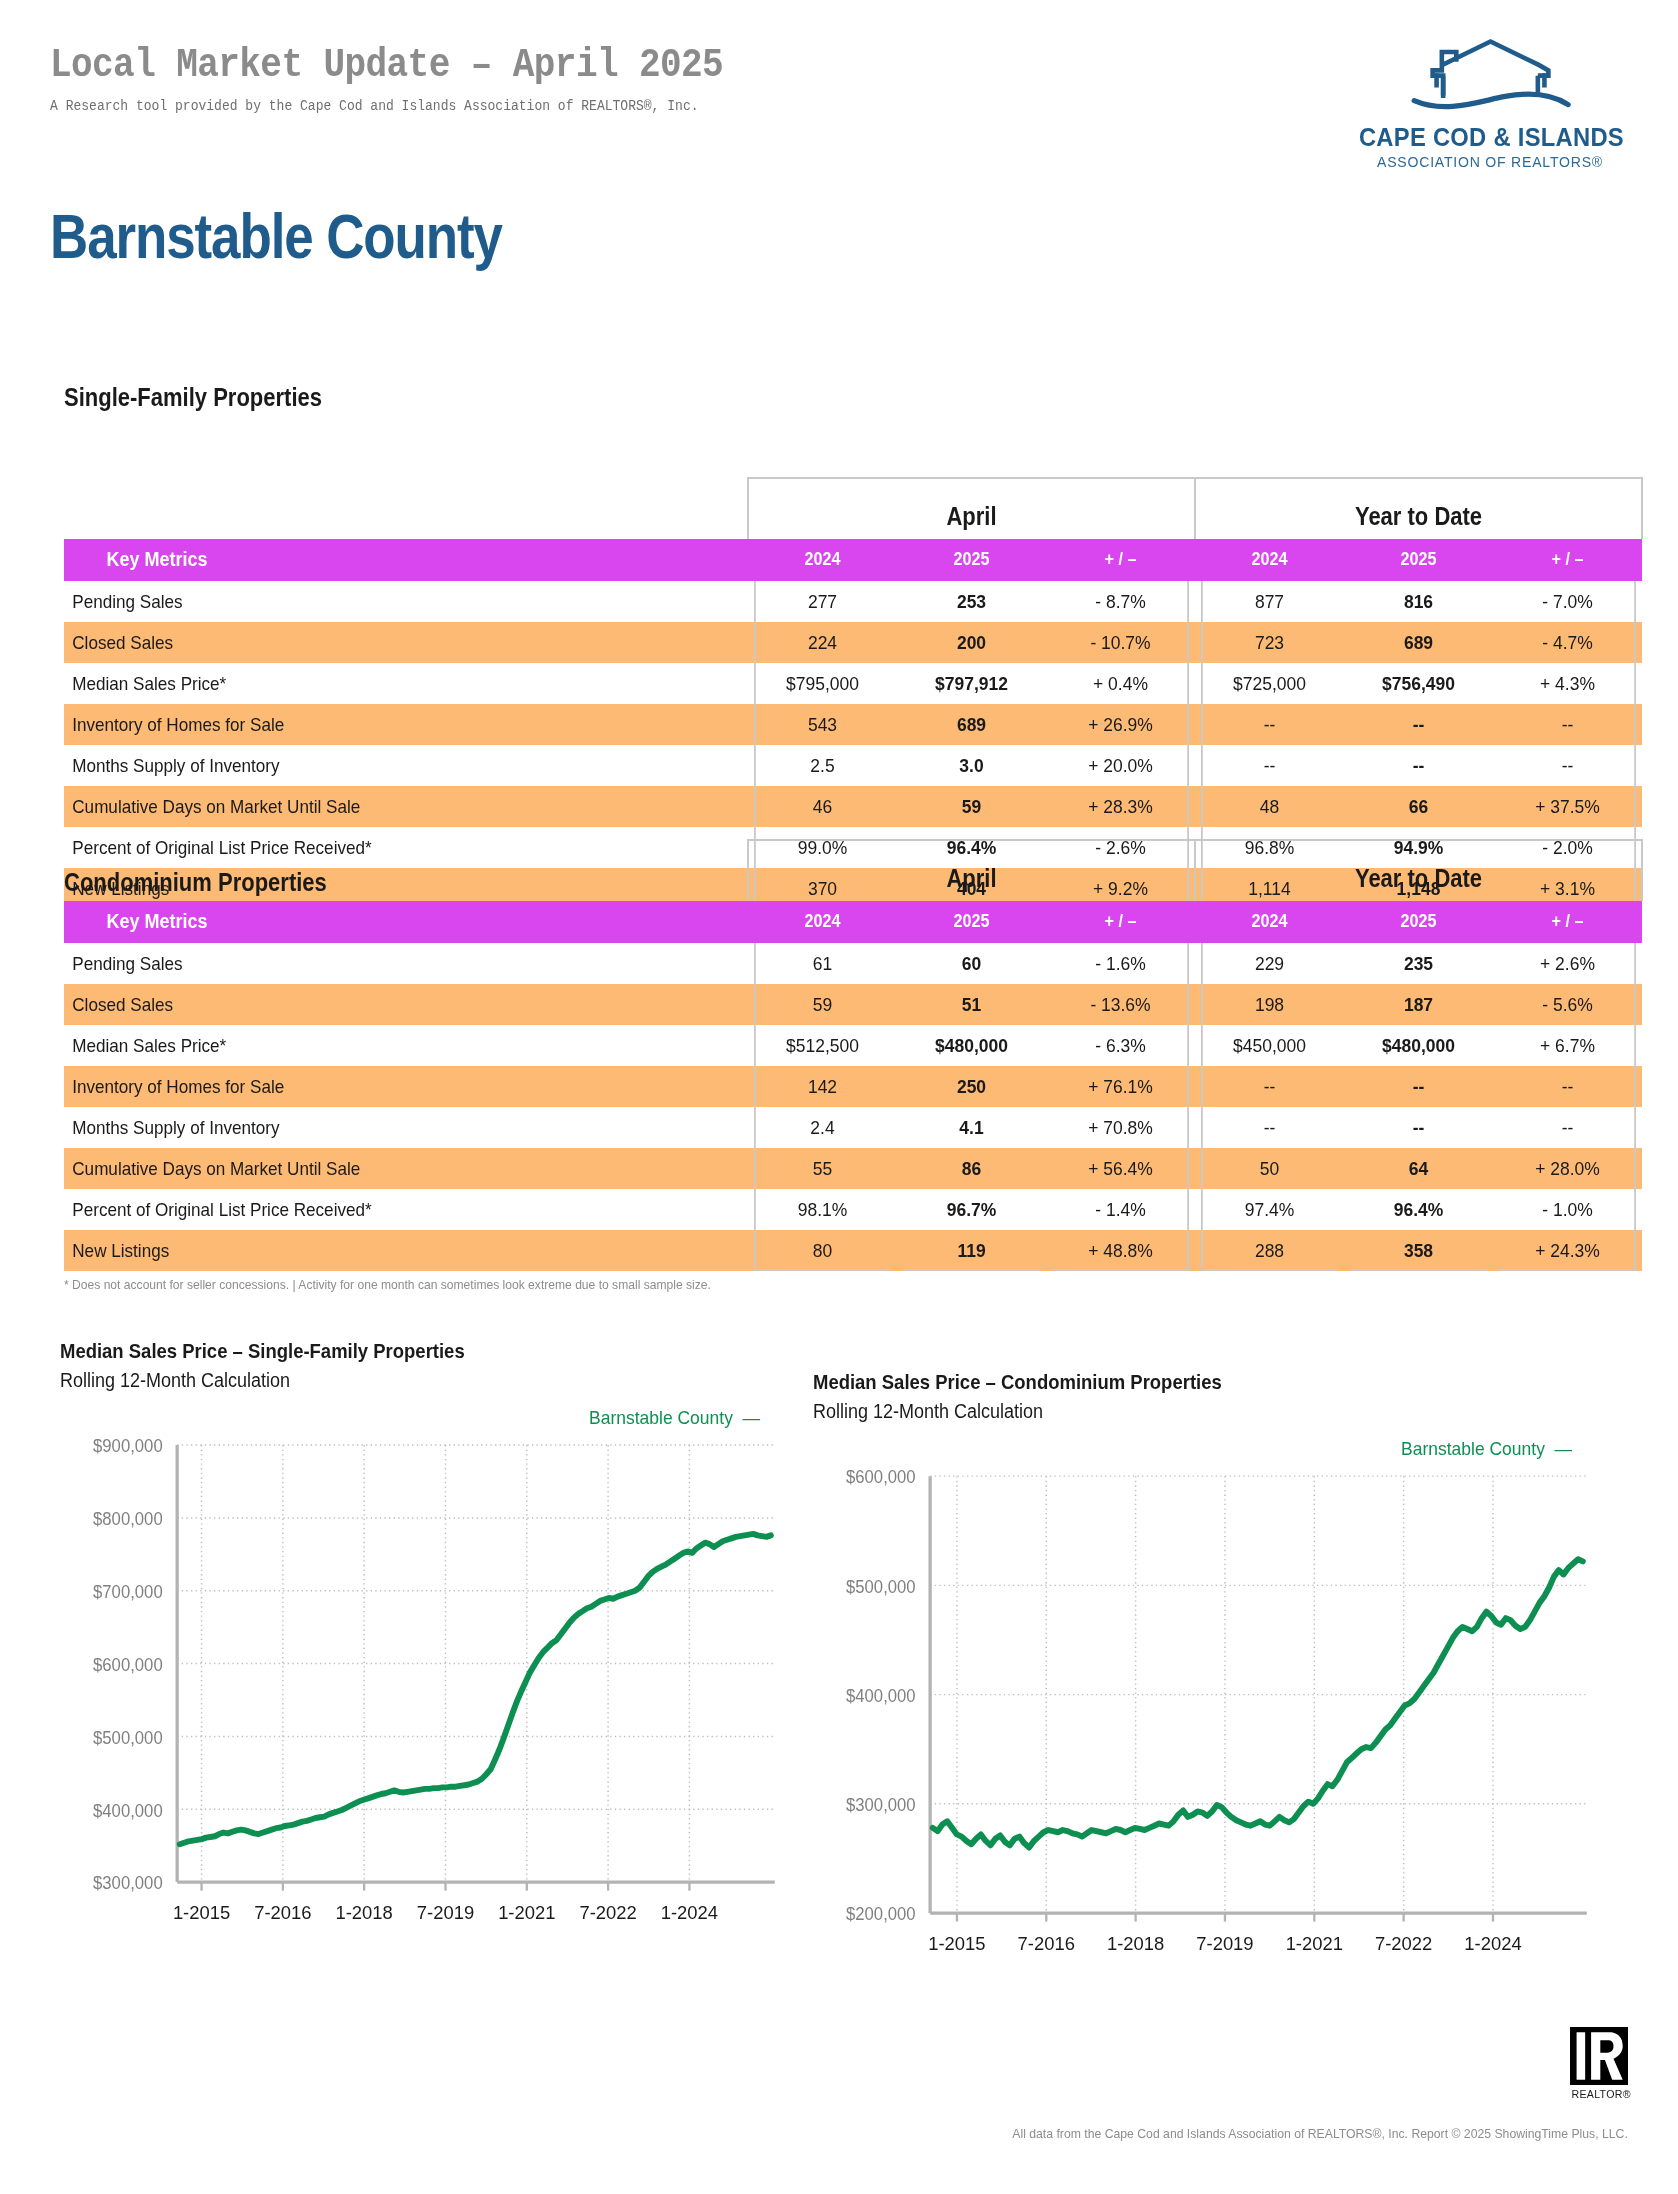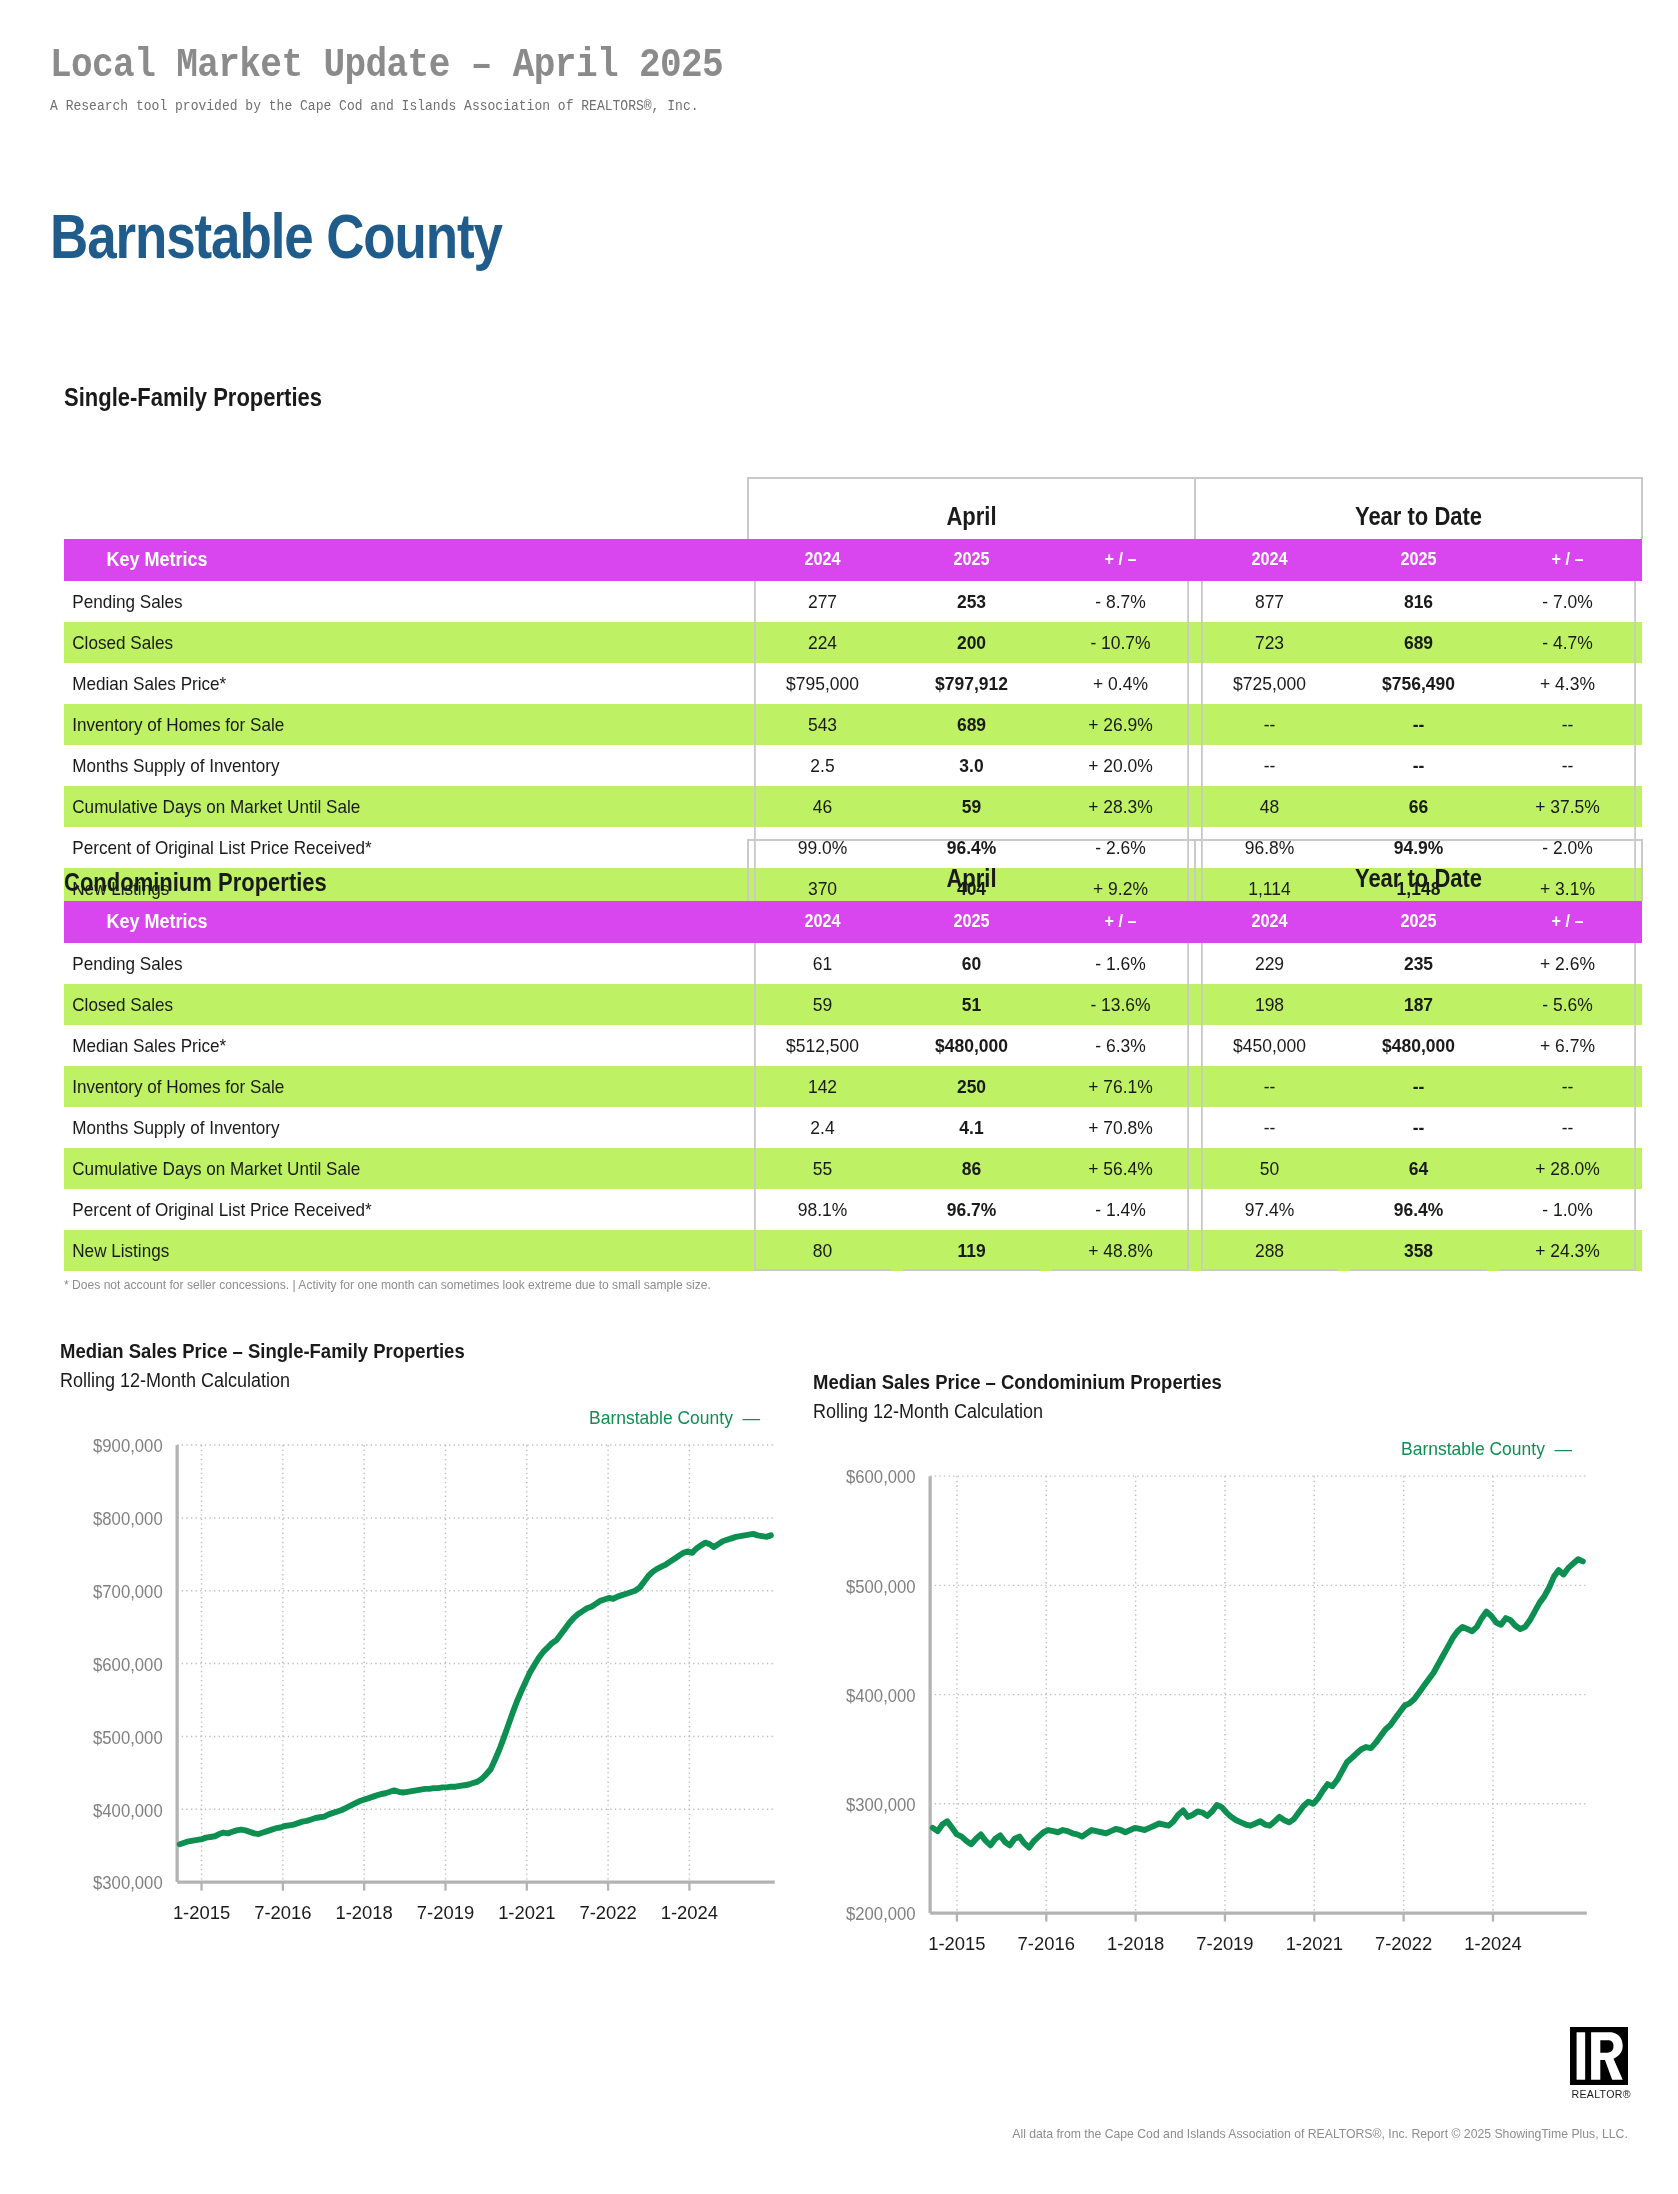--- a/index.html
+++ b/index.html
@@ -150,21 +150,21 @@
     vertical-align: middle;
     color: #1a1a1a;
     transform: scaleX(0.92);
   }
   .drow td.metric {
     text-align: left;
     padding-left: 9.2px;
     transform: scaleX(0.9);
     transform-origin: left center;
   }
-  .drow.alt { background: #bef264; }
+  .drow.alt { background: #fdba74; }
   .drow td.b { font-weight: bold; }
   .vline-l { box-shadow: inset 2px 0 0 0 #c9c9c9; }
   .vline-r { box-shadow: inset -2px 0 0 0 #c9c9c9; }
   .lastrow td { box-shadow: inset 0 -2px 0 0 #c9c9c9; }
   .lastrow td.vline-l { box-shadow: inset 2px 0 0 0 #c9c9c9, inset 0 -2px 0 0 #c9c9c9; }
   .lastrow td.vline-r { box-shadow: inset -2px 0 0 0 #c9c9c9, inset 0 -2px 0 0 #c9c9c9; }
 
   .footnote {
     margin-top: 6px;
     font-size: 13px;
@@ -223,20 +223,31 @@
 
 <div class="page">
 
   <div class="header">
     <div class="hdr-title">Local Market Update – April 2025</div>
     <div class="hdr-sub">A Research tool provided by the Cape Cod and Islands Association of REALTORS®, Inc.</div>
   </div>
 
   <div class="county-title">Barnstable County</div>
 
+  <div class="logo">
+    <svg class="logo-mark" width="171" height="86" viewBox="0 0 260 130">
+      <path d="M48 84 L48 66 L42 66 L42 58 L56 58 L56 50 L130 14 L204 50 L218 58 L218 66 L212 66 L212 84
+               M56 58 L56 30 L78 30 L78 45" fill="none" stroke="#1f5c8b" stroke-width="7" stroke-linejoin="miter"></path>
+      <path d="M42 66 L58 66 L58 96 M202 66 L218 66" fill="none" stroke="#1f5c8b" stroke-width="7"></path>
+      <path d="M58 66 L58 100 M202 66 L202 92" fill="none" stroke="#1f5c8b" stroke-width="7"></path>
+      <path d="M14 104 C 60 124, 110 106, 150 98 C 192 90, 226 96, 248 110" fill="none" stroke="#1f5c8b" stroke-width="8" stroke-linecap="round"></path>
+    </svg>
+    <div class="logo-name">CAPE COD &amp; ISLANDS</div>
+    <div class="logo-sub">ASSOCIATION OF REALTORS®</div>
+  </div>
 
   <div class="section" style="top:355px;">
     <div style="position:relative; height:61px;">
       <div class="sec-title">Single-Family Properties</div>
     </div>
     <table class="tbl">
       <colgroup>
         <col class="c-metric">
           <col class="c-d">
           <col class="c-d">

